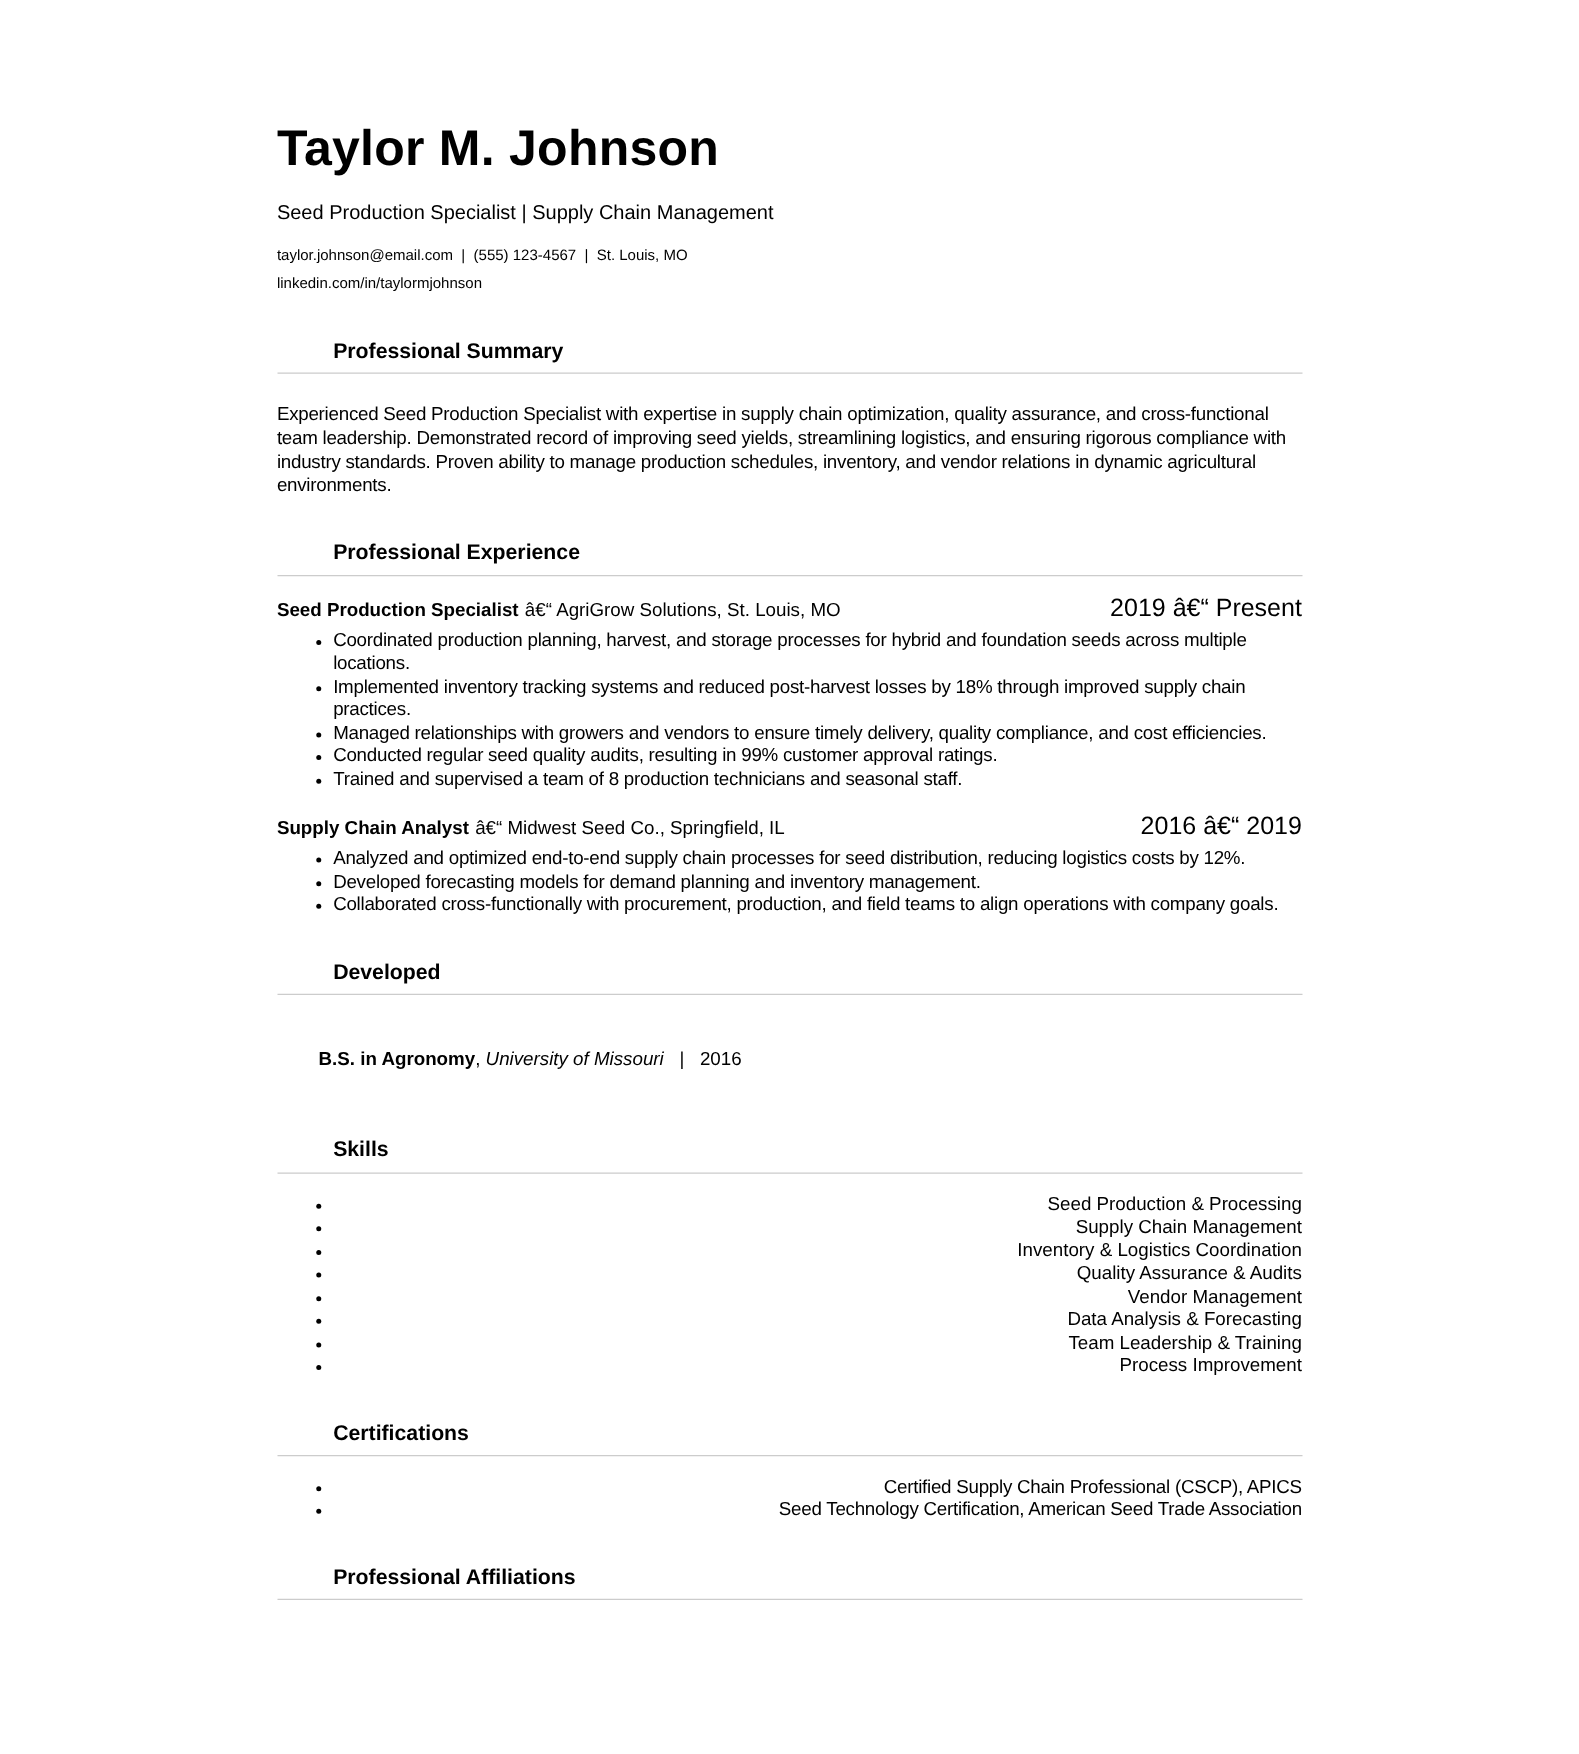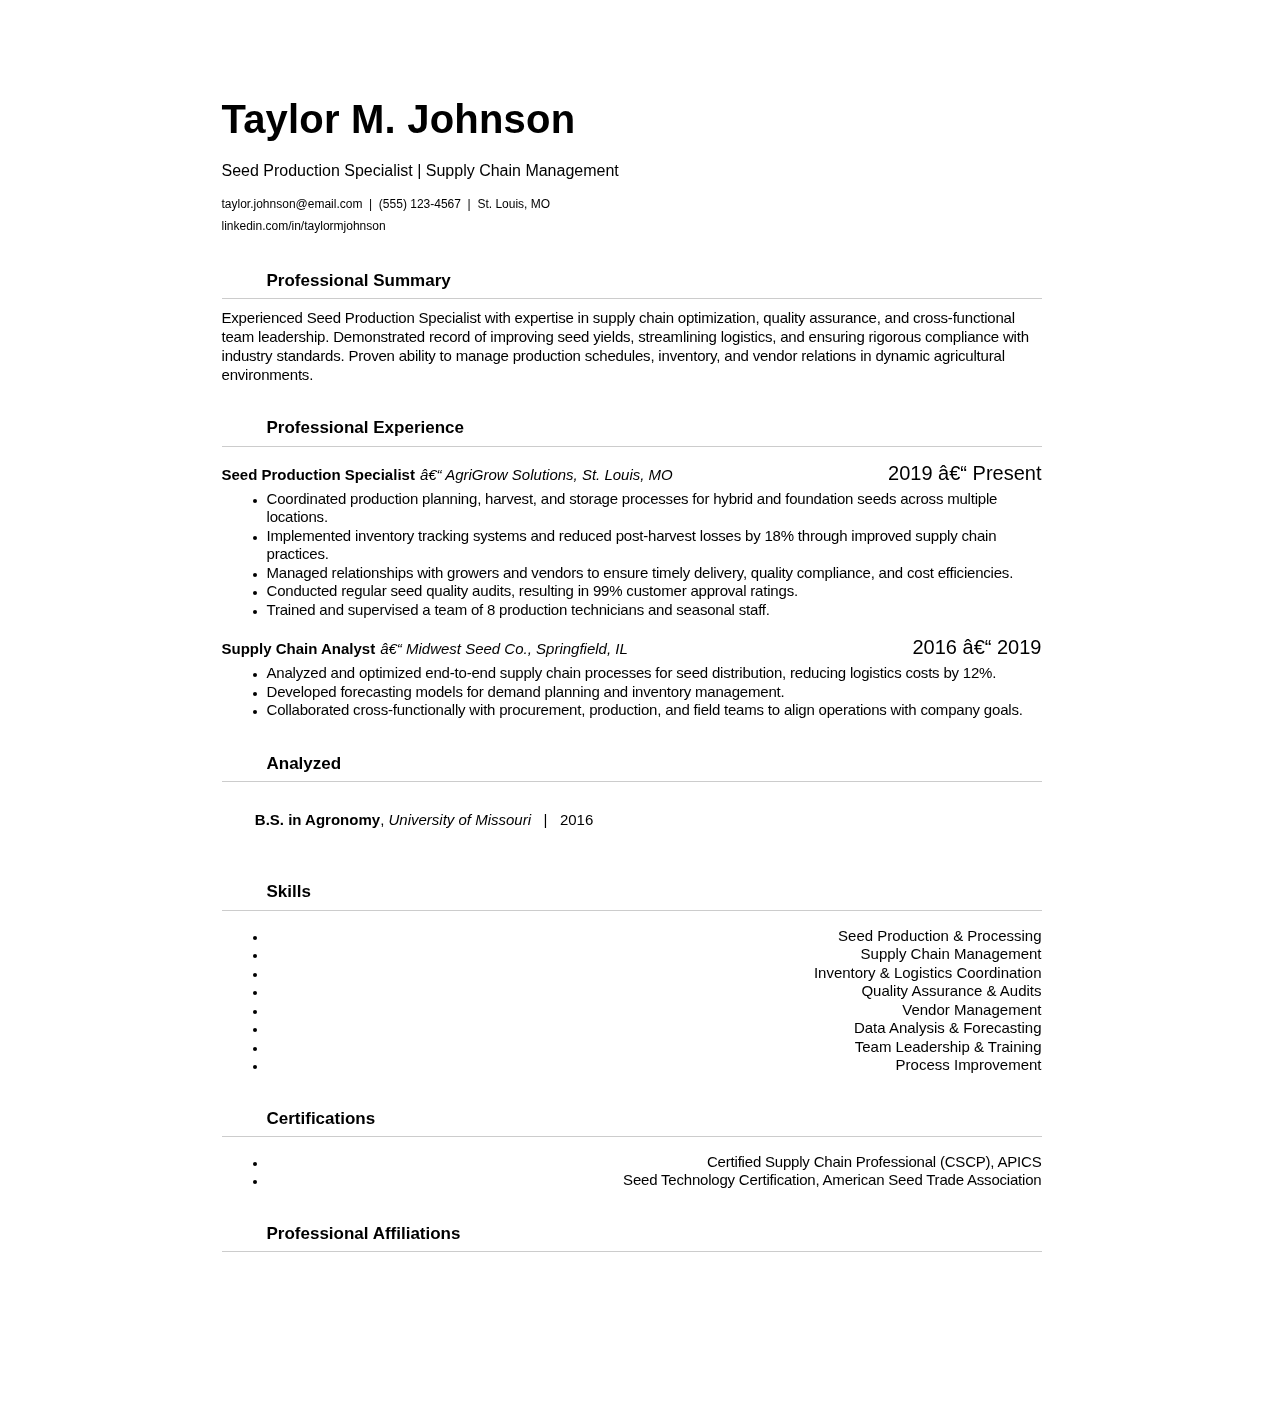--- a/index.html
+++ b/index.html
@@ -46,42 +46,42 @@
     margin: 0 0 7px 0;
     line-height: 1.2;
     padding-left: 45px;
   }
   .section-divider {
     border: 0;
     border-top: 1px solid #cccccc;
     margin: 0;
     height: 0;
   }
-  .section-body { margin-top: 9px; }
+  .section-body { margin-top: 23px; }
 
   .narrow { letter-spacing: -0.2px; }
 
   .summary-text {
     font-size: 15px;
     line-height: 19px;
     margin: 0;
   }
 
   
   .job { margin-top: 17px; }
   .job + .job { margin-top: 19px; }
   .job-header {
     display: flex;
     justify-content: space-between;
     align-items: baseline;
     font-size: 15px;
     line-height: 19px;
   }
   .job-title { font-weight: bold; }
-  .job-company { font-style: italic; margin-left: 5px; }
+  .job-company { margin-left: 5px; }
   .job-dates { font-size: 20px; white-space: pre-wrap; }
 
   ul.bullet-list {
     margin: 6px 0 0 0;
     padding-left: 45px;
     list-style: disc;
   }
   ul.bullet-list li {
     font-size: 15px;
     line-height: 18.5px;
@@ -150,21 +150,21 @@
       </div>
       <ul class="bullet-list narrow">
         <li>Analyzed and optimized end-to-end supply chain processes for seed distribution, reducing logistics costs by 12%.</li>
         <li>Developed forecasting models for demand planning and inventory management.</li>
         <li>Collaborated cross-functionally with procurement, production, and field teams to align operations with company goals.</li>
       </ul>
     </div>
   </section>
 
   <section class="section">
-    <h2 class="section-heading">Analyzed</h2>
+    <h2 class="section-heading">Developed</h2>
     <hr class="section-divider">
     <div class="section-body">
       <div class="edu-line">
         <span class="edu-degree">B.S. in Agronomy</span><span>, </span><span class="edu-school">University of Missouri</span><span>   |   </span><span>2016</span>
       </div>
     </div>
   </section>
 
   <section class="section">
     <h2 class="section-heading">Skills</h2>

